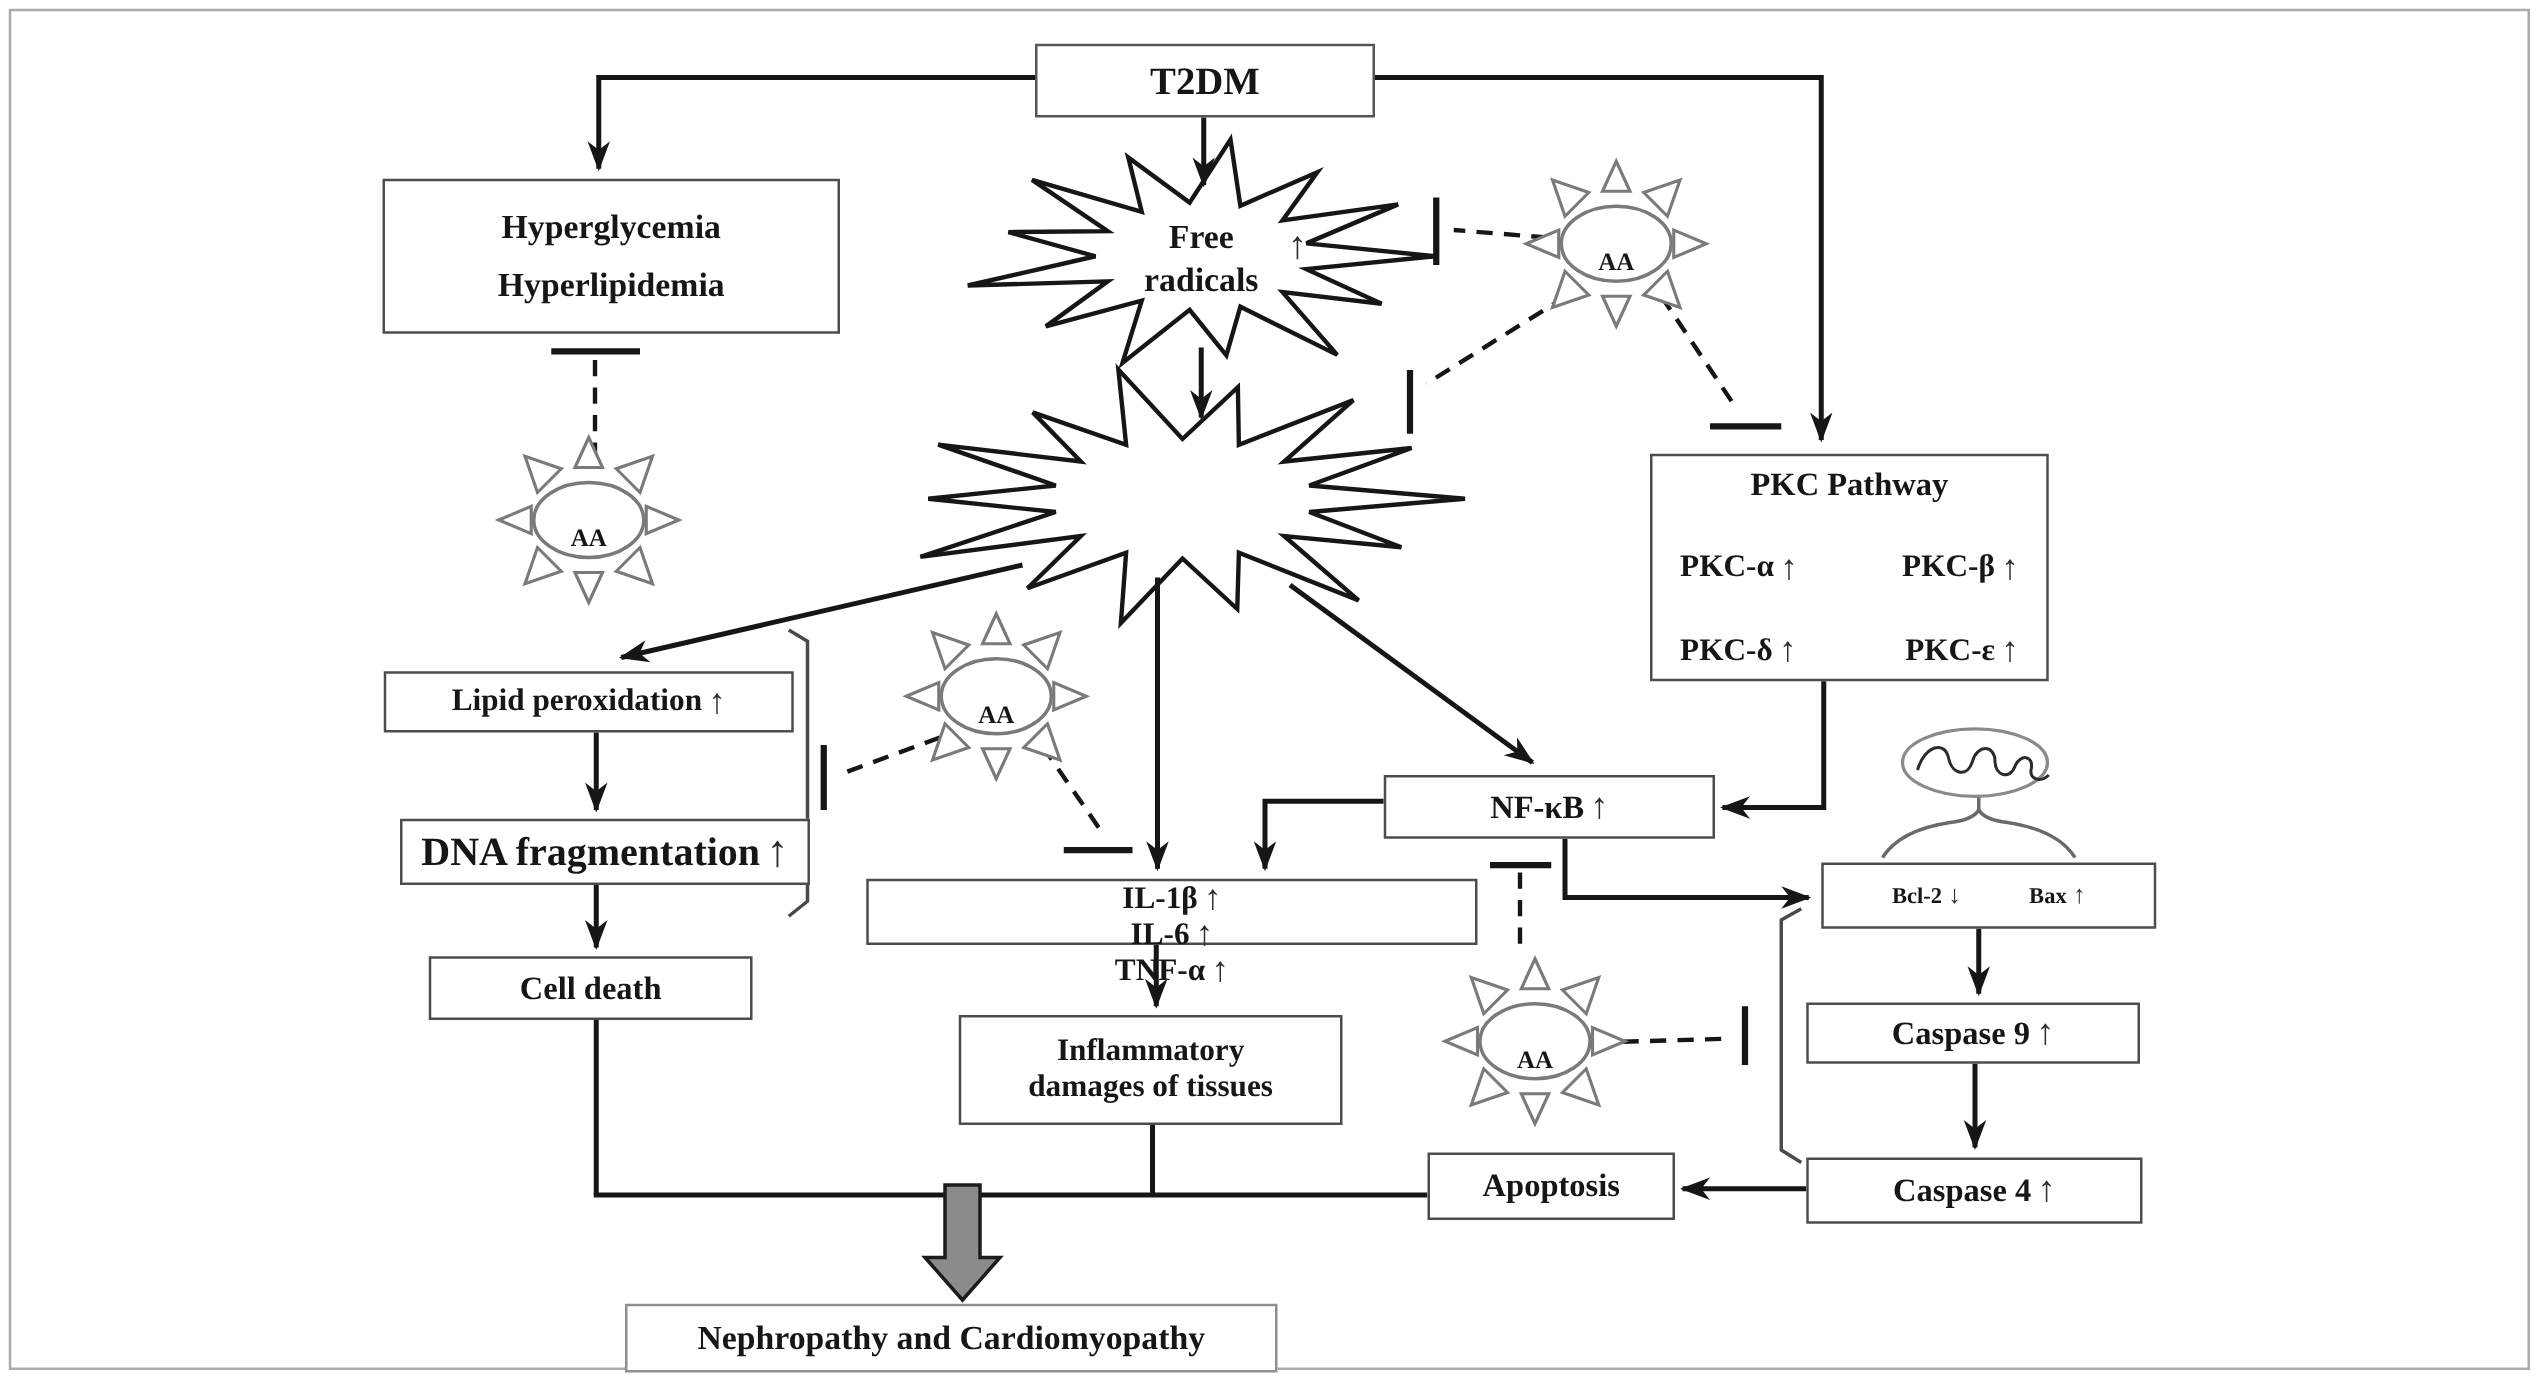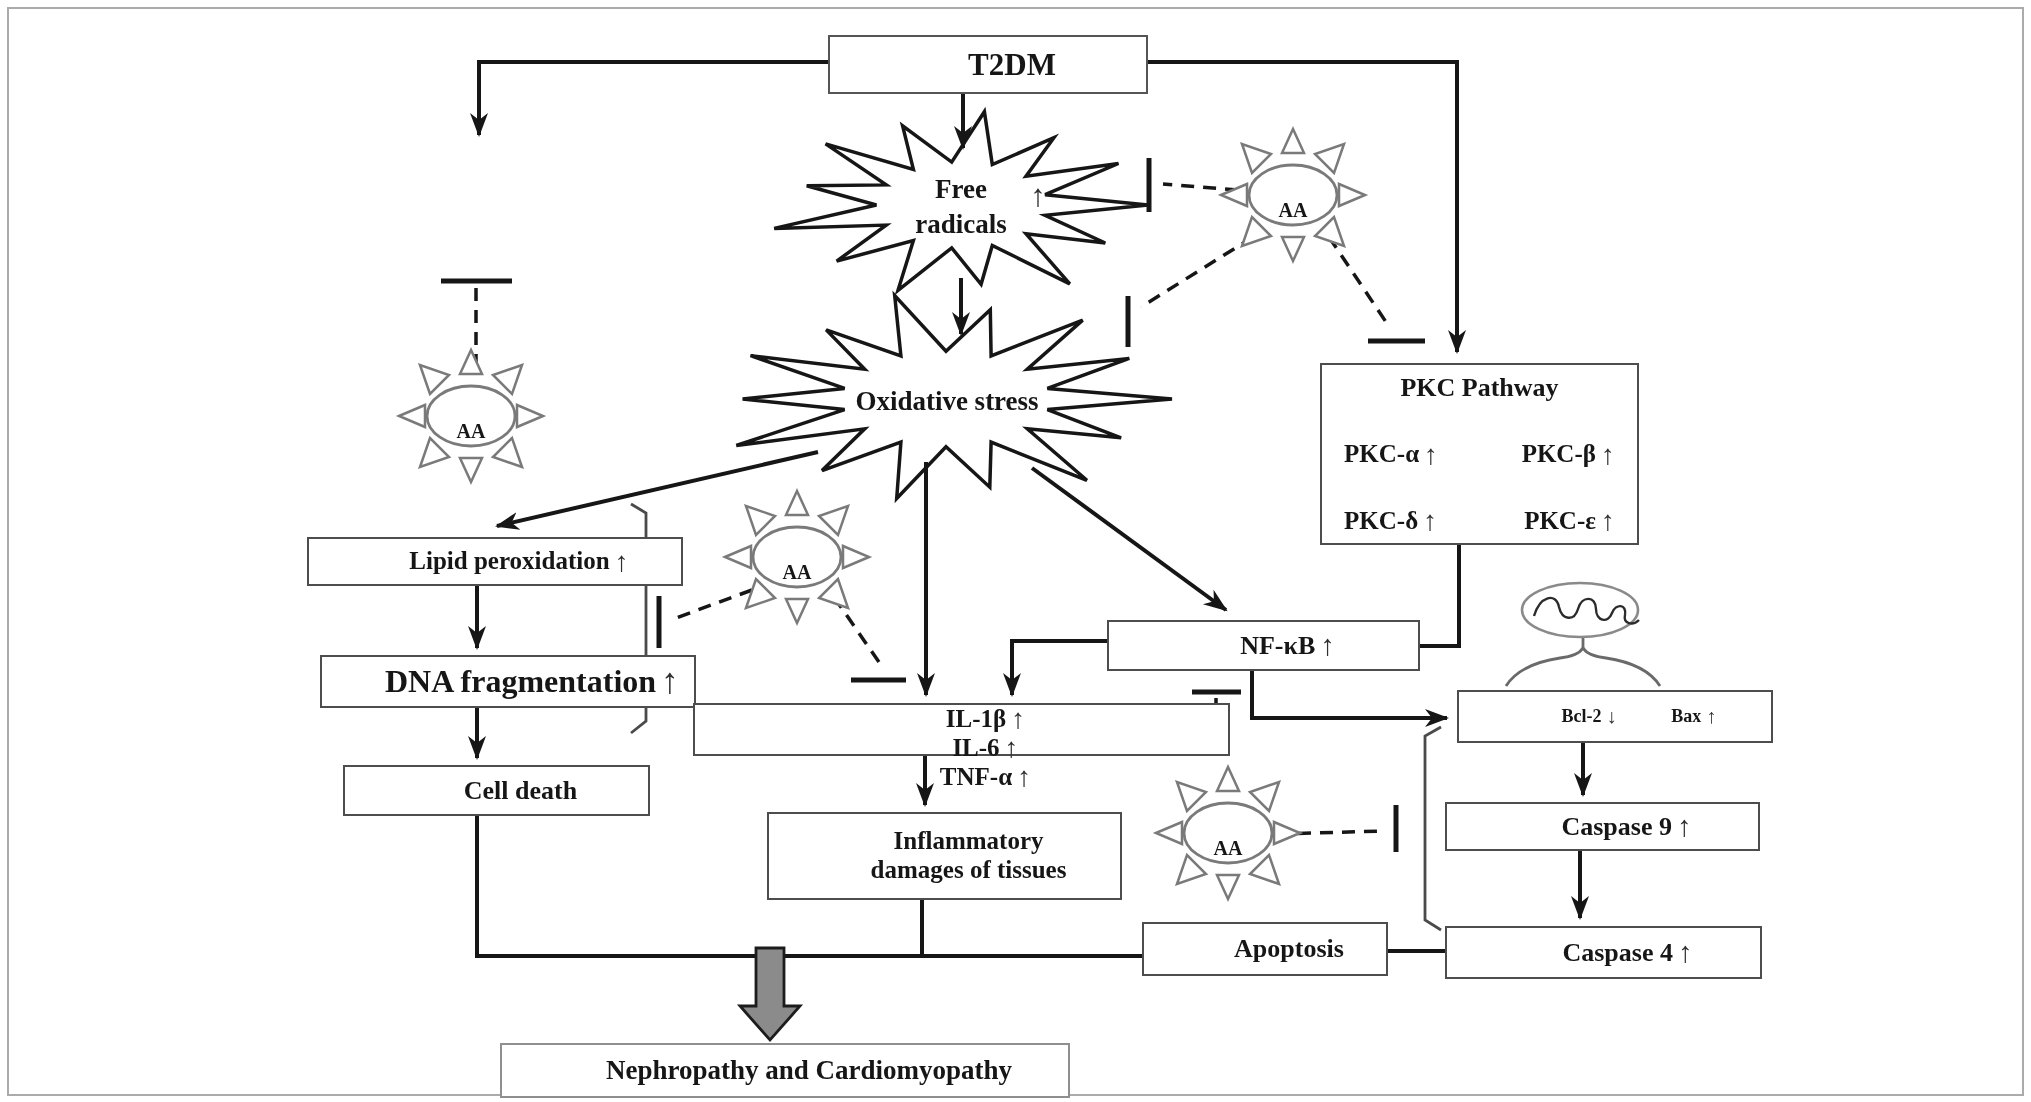--- a/index.html
+++ b/index.html
@@ -4,21 +4,21 @@
 <style>
   html,body{margin:0;padding:0;background:#ffffff;}
   #stage{
     position:relative;width:2031px;height:1102px;background:#ffffff;overflow:hidden;
     font-family:"Liberation Serif","DejaVu Serif",serif;color:#161616;
   }
   #frame{position:absolute;left:7px;top:7px;right:7px;bottom:6px;border:2px solid #ababab;z-index:0;}
   svg.overlay{position:absolute;left:0;top:0;z-index:1;}
   .box{
     position:absolute;z-index:2;display:flex;align-items:center;justify-content:center;
-    background:#ffffff;border:2px solid #4d4d4d;font-weight:bold;text-align:center;line-height:1.15;padding-left:48px;
+    background:#ffffff;border:2px solid #4d4d4d;font-weight:bold;text-align:center;line-height:1.15;
   }
   .box.col{flex-direction:column;}
   .thin{font-weight:normal;color:#2f2f2f;margin-left:5px;font-size:1.12em;line-height:1;}
   .dnarr{font-weight:normal;color:#2f2f2f;margin-left:5px;font-size:1.12em;line-height:1;}
   .lbl{position:absolute;z-index:3;font-weight:bold;text-align:center;line-height:1.3;}
   
   #b-t2dm   {left:828px;top:35px;width:268px;height:55px;font-size:31px;border-color:#555;}
   #b-hyper  {left:306px;top:143px;width:362px;height:120px;font-size:27px;gap:16px;}
   #b-pkc    {left:1320px;top:363px;width:315px;height:170px;font-size:25px;justify-content:space-evenly;padding:4px 0;gap:34px;}
   .pkc-row  {display:flex;width:86%;justify-content:space-between;}
@@ -141,20 +141,24 @@
       </g>
     <g transform="translate(1228,833)">
         <use href="#sunsym"></use>
       </g>
   </svg>
 
   <div class="box" id="b-t2dm">
     <span>T2DM</span>
   </div>
 
+  <div class="box col" id="b-hyper">
+    <span>Hyperglycemia</span>
+    <span>Hyperlipidemia</span>
+  </div>
 
   <div class="box col" id="b-pkc">
     <span style="font-size:26px">PKC Pathway</span>
     <div class="pkc-row">
       <span class="pkc-item">
           <span>PKC-α</span>
           <span class="thin">↑</span>
         </span>
       <span class="pkc-item">
           <span>PKC-β</span>
@@ -239,19 +243,18 @@
 
   <div class="box" id="b-nephro">
     <span>Nephropathy and Cardiomyopathy</span>
   </div>
 
   <div class="lbl" id="t-free">
     <div>Free</div>
     <div>radicals</div>
   </div>
   <div class="lbl" id="t-free-arrow">↑</div>
-  <div class="lbl" id="t-oxid">Oxidative stress</div>
 
   <div class="lbl aa-label" id="aa1">AA</div>
   <div class="lbl aa-label" id="aa2">AA</div>
   <div class="lbl aa-label" id="aa3">AA</div>
   <div class="lbl aa-label" id="aa4">AA</div>
 </div>
 
 </body></html>

